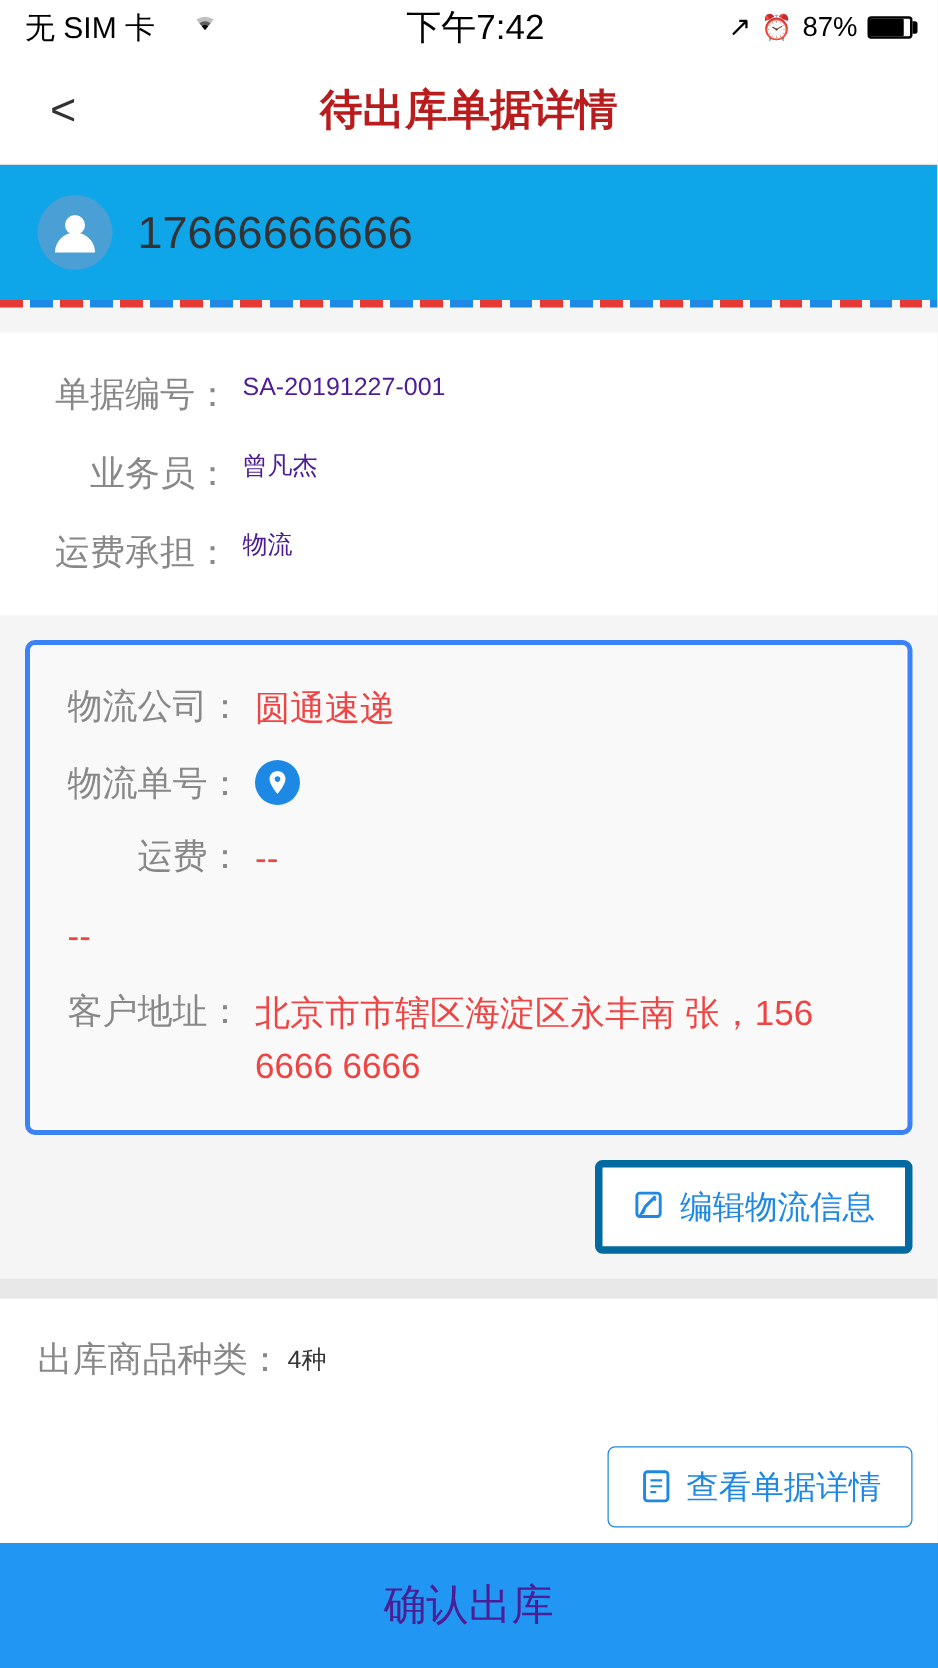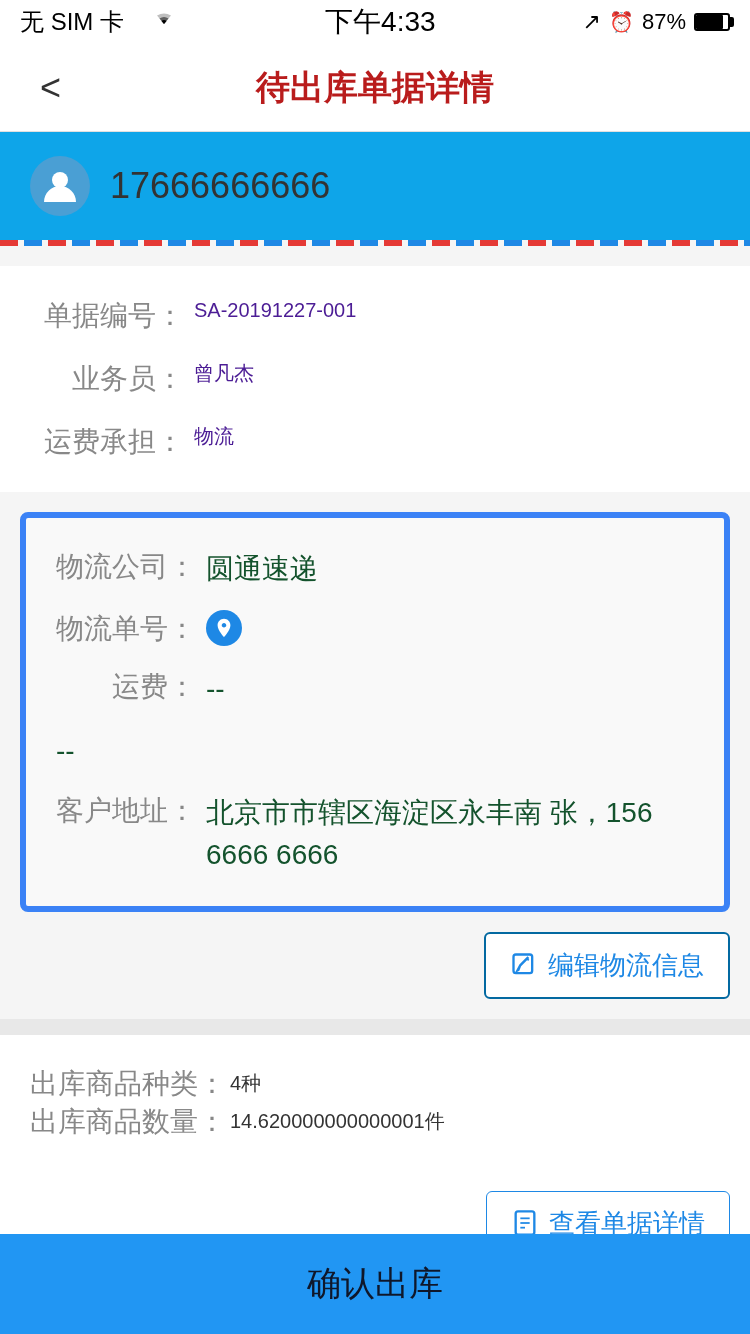--- a/index.html
+++ b/index.html
@@ -143,54 +143,54 @@
     }
     .location-icon svg {
       width: 22px;
       height: 22px;
       fill: #fff;
     }
 
     
     .logistics-card {
       background: #f9f9f9;
-      border: 6px solid #3b82f6;
+      border: 4px solid #3b82f6;
       border-radius: 8px;
       padding: 30px;
       margin: 20px 20px;
     }
     .logistics-row {
       display: flex;
       align-items: flex-start;
       margin-bottom: 20px;
     }
     .logistics-row:last-child { margin-bottom: 0; }
     .logistics-label {
       color: #888;
       font-size: 28px;
       min-width: 150px;
       text-align: right;
       flex-shrink: 0;
       padding-right: 10px;
     }
     .logistics-value {
-      color: #14532d;
+      color: #ef4444;
       font-size: 28px;
       flex: 1;
       line-height: 1.5;
     }
 
     
     .edit-btn-row {
       display: flex;
       justify-content: flex-end;
       padding: 0 20px 20px;
     }
     .edit-btn {
-      border: 2px solid #0369a1;
+      border: 6px solid #0369a1;
       color: #1e88e5;
       background: #fff;
       border-radius: 6px;
       padding: 14px 24px;
       font-size: 26px;
       display: flex;
       align-items: center;
       gap: 10px;
       cursor: pointer;
     }
@@ -207,20 +207,21 @@
     }
 
     
     .goods-section {
       background: #fff;
       padding: 30px 30px;
     }
     .goods-row {
       display: flex;
       align-items: center;
+      margin-bottom: 24px;
     }
     .goods-row:last-child { margin-bottom: 0; }
     .goods-label {
       color: #888;
       font-size: 28px;
       min-width: 200px;
       flex-shrink: 0;
     }
     .goods-value {
       color: #333;
@@ -259,40 +260,40 @@
       left: 0;
       width: 750px;
       background: #2196f3;
       height: 100px;
       display: flex;
       align-items: center;
       justify-content: center;
       cursor: pointer;
     }
     .confirm-btn-text {
-      color: #0f172a;
+      color: #4c1d95;
       font-size: 34px;
       font-weight: 500;
     }
   </style>
 </head>
 <body>
 
 <div class="status-bar">
   <div class="status-left">
     <span>无 SIM 卡</span>
     <span>
       <svg width="28" height="22" viewBox="0 0 28 22" fill="none">
         <path d="M14 18l2.5-3a4 4 0 00-5 0L14 18z" fill="#000"></path>
         <path d="M14 18l4.5-5.5a8 8 0 00-9 0L14 18z" fill="#000" opacity="0.5"></path>
         <path d="M14 18l7-8.5a14 14 0 00-14 0L14 18z" fill="#000" opacity="0.25"></path>
       </svg>
     </span>
   </div>
-  <div style="font-size:28px;font-weight:500;">下午4:33</div>
+  <div style="font-size:28px;font-weight:500;">下午7:42</div>
   <div class="status-right">
     <span style="font-size:22px;">↗</span>
     <span style="font-size:20px;">⏰</span>
     <span style="font-size:22px;">87%</span>
     <span style="display:inline-block;width:36px;height:18px;border:2px solid #000;border-radius:3px;position:relative;">
       <span style="display:block;width:85%;height:100%;background:#000;border-radius:1px;"></span>
       <span style="position:absolute;right:-6px;top:50%;transform:translateY(-50%);width:4px;height:10px;background:#000;border-radius:0 2px 2px 0;"></span>
     </span>
   </div>
 </div>
@@ -369,24 +370,20 @@
       <span>编辑物流信息</span>
     </button>
   </div>
 
   <div class="section-divider"></div>
 
   <div class="goods-section">
     <div class="goods-row">
       <span class="goods-label">出库商品种类：</span>
       <span class="goods-value">4种</span>
-    </div>
-    <div class="goods-row">
-      <span class="goods-label">出库商品数量：</span>
-      <span class="goods-value">14.620000000000001件</span>
     </div>
   </div>
 
   <div class="view-detail-row">
     <button class="view-detail-btn">
       <svg viewBox="0 0 24 24">
         <rect x="4" y="2" width="16" height="20" rx="2" ry="2" fill="none" stroke="#1e88e5" stroke-width="2"></rect>
         <line x1="8" y1="8" x2="16" y2="8" stroke="#1e88e5" stroke-width="1.5"></line>
         <line x1="8" y1="12" x2="16" y2="12" stroke="#1e88e5" stroke-width="1.5"></line>
         <line x1="8" y1="16" x2="12" y2="16" stroke="#1e88e5" stroke-width="1.5"></line>

